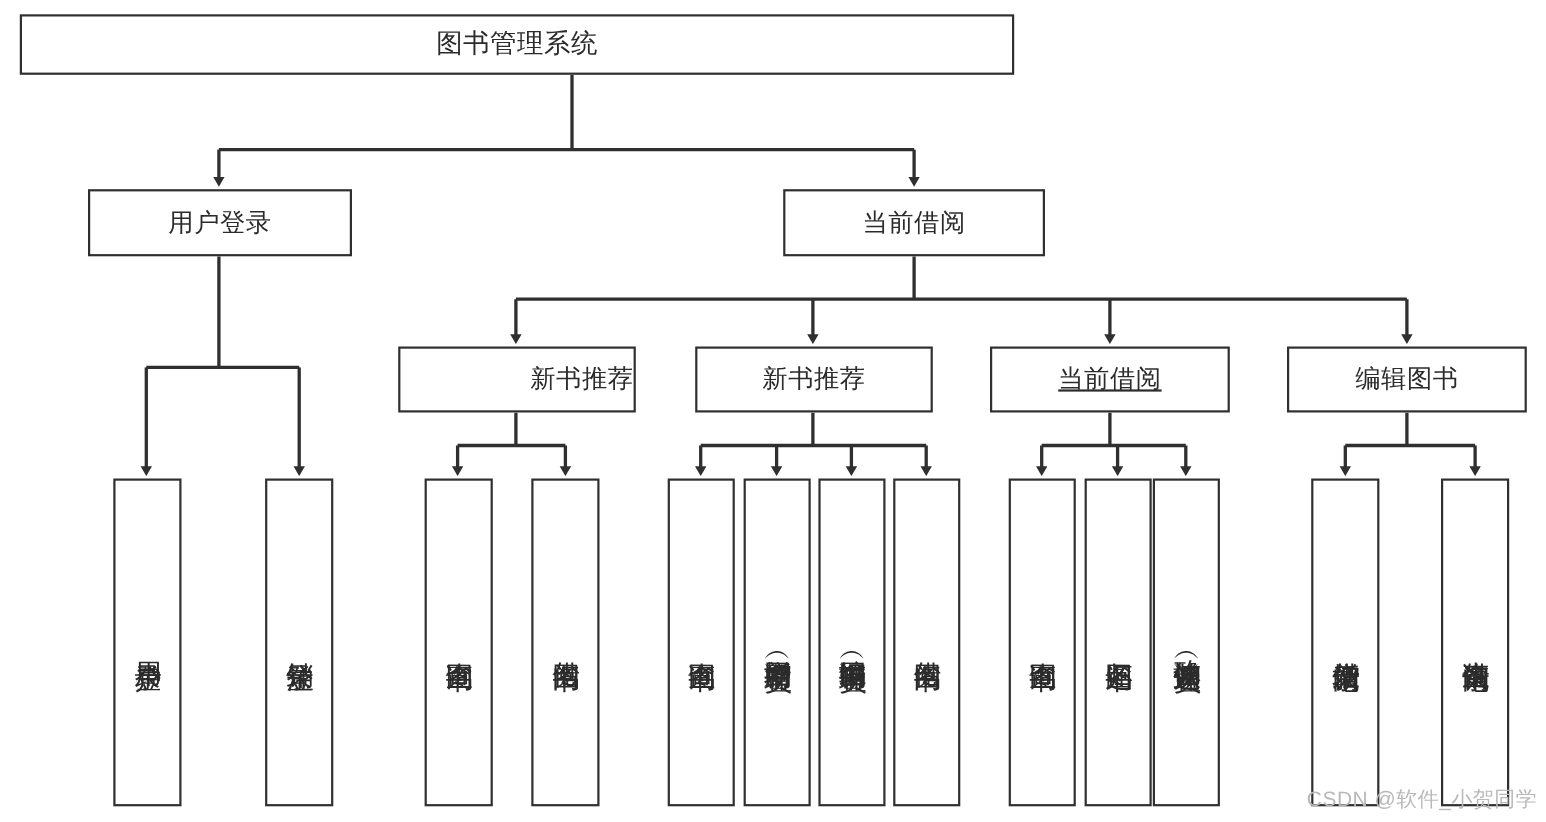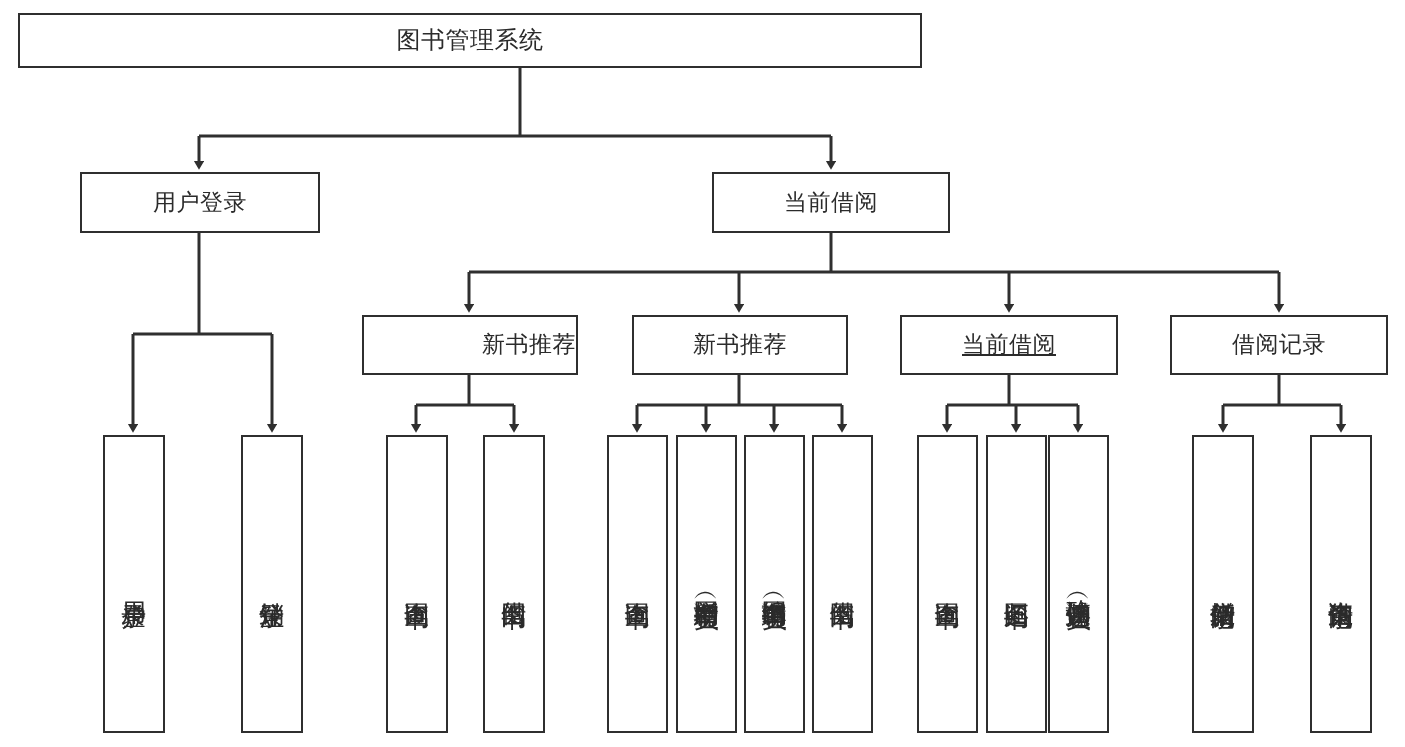--- a/index.html
+++ b/index.html
@@ -141,21 +141,21 @@
   <div class="node horiz" style="left:362px; top:315px; width:216px; height:60px;justify-content:flex-end;">
     <span class="label">新书推荐</span>
   </div>
   <div class="node horiz" style="left:632px; top:315px; width:216px; height:60px;">
     <span class="label">新书推荐</span>
   </div>
   <div class="node horiz" style="left:900px; top:315px; width:218px; height:60px;text-decoration:underline;">
     <span class="label">当前借阅</span>
   </div>
   <div class="node horiz" style="left:1170px; top:315px; width:218px; height:60px;">
-    <span class="label">借阅记录</span>
+    <span class="label">编辑图书</span>
   </div>
 
   <div class="node vert" style="left:103px; top:435px; width:62px; height:298px;">
     <span class="label">用户登录</span>
   </div>
   <div class="node vert" style="left:241px; top:435px; width:62px; height:298px;">
     <span class="label">注销登录</span>
   </div>
 
   <div class="node vert" style="left:386px; top:435px; width:62px; height:298px;">
@@ -188,14 +188,15 @@
     <span class="label">确认归还（管理员）</span>
   </div>
 
   <div class="node vert" style="left:1192px; top:435px; width:62px; height:298px;">
     <span class="label">新增借阅记录</span>
   </div>
   <div class="node vert" style="left:1310px; top:435px; width:62px; height:298px;">
     <span class="label">查询借阅记录</span>
   </div>
 
+  <div id="watermark">CSDN @软件_小贺同学</div>
 
 </div>
 
 </body></html>

